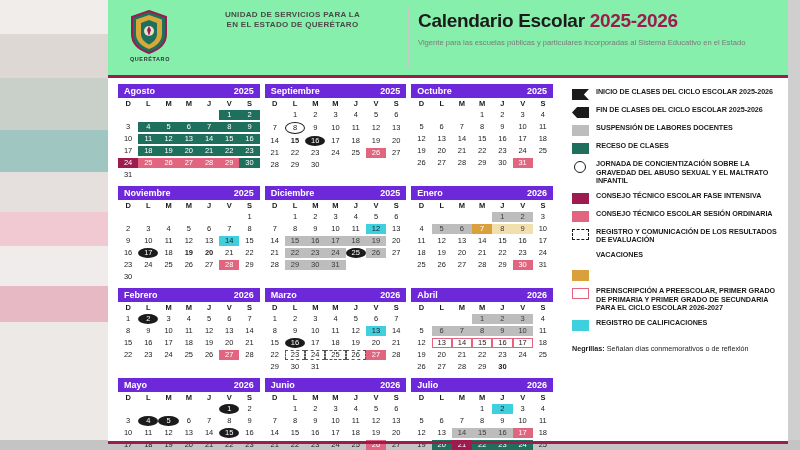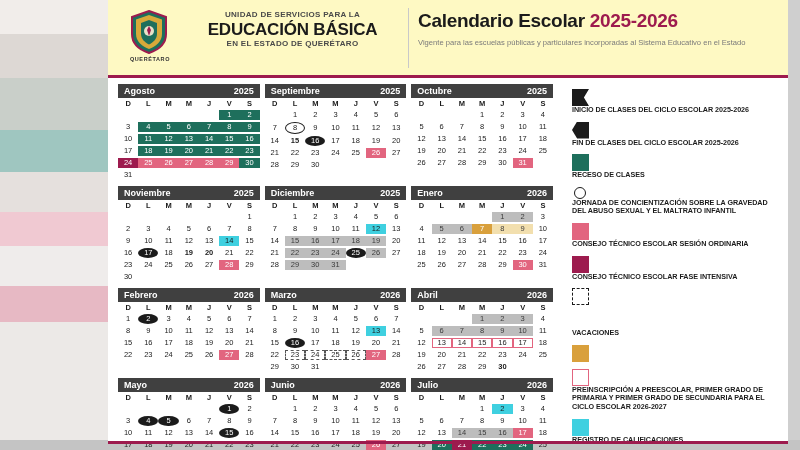--- a/index.html
+++ b/index.html
@@ -24,21 +24,21 @@
   .bg-l9 { position:absolute; left:0; top:322px; width:108px; height:128px; background:#ece9e7; }
   .bg-right { position:absolute; right:0; top:0; width:12px; height:450px; background:#cfcfcf; }
   .bg-bottom { position:absolute; left:0; bottom:0; width:800px; height:10px; background:#c4c4c4; }
 
   
   .sheet {
     position:absolute; left:108px; top:0; width:680px; height:444px;
     background:#ffffff;
   }
   .header {
-    position:relative; height:78px; background:#fef9c3;
+    position:relative; height:78px; background:#86efac;
     border-bottom:3px solid #9d1b4e;
   }
   .logo-block { position:absolute; left:14px; top:8px; width:56px; height:62px; }
   .shield {
     position:absolute; left:8px; top:2px; width:38px; height:44px;
   }
   .shield svg { display:block; }
   .qro-label {
     position:absolute; left:0; top:48px; width:56px; text-align:center;
     font-size:5.5px; letter-spacing:.6px; color:#333; font-weight:bold;
@@ -59,21 +59,21 @@
 
   
   .body { position:relative; height:363px; padding:6px 8px 0 10px; display:flex; }
   .cal-area { width:440px; }
   .legend-area { flex:1; padding-left:14px; padding-top:4px; }
 
   .cal-row { display:flex; margin-bottom:5px; }
   .month { width:142px; margin-right:5px; }
   .m-head {
     display:flex; justify-content:space-between; align-items:center;
-    background:#404040; color:#fff; padding:2px 6px;
+    background:#6d28d9; color:#fff; padding:2px 6px;
     font-size:9px; font-weight:bold;
   }
   .m-head .yr { font-weight:bold; }
   table.cal { border-collapse:collapse; width:100%; table-layout:fixed; }
   table.cal th {
     font-size:7.5px; color:#1b1b1b; font-weight:bold; padding:1px 0; text-align:center;
     background:#fff;
   }
   table.cal td {
     font-size:7.5px; text-align:center; padding:1px 0; height:11px; color:#1b1b1b;
@@ -88,21 +88,21 @@
   .s-orange { background:#d9a03c; color:#fff; }
   .s-cream { background:#f2dfae; color:#3a3a3a; }
   .s-cyan { background:#3fd0e0; color:#1b1b1b; }
   .s-blackdot { background:#1b1b1b; color:#fff; border-radius:50%; }
   .s-circle { border:1.3px solid #1b1b1b; border-radius:50%; }
   .s-dash { outline:1px dashed #555; outline-offset:-1px; }
   .s-outline-pink { outline:1.3px solid #e2657f; outline-offset:-1px; }
   .s-bold { font-weight:bold; }
 
   
-  .legend-item { display:flex; align-items:flex-start; margin-bottom:6px;flex-direction:column; }
+  .legend-item { display:flex; align-items:flex-start; margin-bottom:6px; }
   .swatch { width:17px; height:11px; flex:0 0 17px; margin-right:7px; margin-top:1px; }
   .sw-flag-r { background:#1b1b1b; clip-path:polygon(0 0,100% 0,70% 50%,100% 100%,0 100%); }
   .sw-flag-l { background:#1b1b1b; clip-path:polygon(30% 0,100% 0,100% 100%,30% 100%,0 50%); }
   .sw-gray { background:#bdbdbd; }
   .sw-green { background:#1e6f5c; }
   .sw-circle { width:12px; height:12px; flex:0 0 12px; margin-left:2px; margin-right:10px; border:1.6px solid #1b1b1b; border-radius:50%; background:#fff; }
   .sw-pinkdark { background:#9d1b4e; }
   .sw-pink { background:#e2657f; }
   .sw-dash { background:#fff; border:1px dashed #1b1b1b; }
   .sw-orange { background:#d9a03c; }
@@ -144,21 +144,20 @@
           <path d="M19 10 L27 13 V24 C27 29 23 32.5 19 34.5 C15 32.5 11 29 11 24 V13 Z" fill="#1e6f5c"></path>
           <circle cx="19" cy="21" r="5" fill="#e9e2c8"></circle>
           <path d="M19 16 L21 20 L19 26 L17 20 Z" fill="#9d1b4e"></path>
         </svg>
       </div>
       <div class="qro-label">QUERÉTARO</div>
     </div>
 
     <div class="usebeq">
       <div class="l1">UNIDAD DE SERVICIOS PARA LA</div>
-      <div class="l2">EDUCACIÓN BÁSICA</div>
       <div class="l3">EN EL ESTADO DE QUERÉTARO</div>
     </div>
 
     <div class="vsep"></div>
 
     <div class="title-block">
       <div class="title-main">
         <span>Calendario Escolar</span>
         <span class="yr">2025-2026</span>
       </div>
@@ -1766,37 +1765,42 @@
     <div class="legend-area">
         <div class="legend-item">
           <span class="swatch sw-flag-r"></span>
           <span class="lg-text">INICIO DE CLASES DEL CICLO ESCOLAR 2025-2026</span>
         </div>
         <div class="legend-item">
           <span class="swatch sw-flag-l"></span>
           <span class="lg-text">FIN DE CLASES DEL CICLO ESCOLAR 2025-2026</span>
         </div>
         <div class="legend-item">
+          <span class="swatch sw-gray"></span>
+          <span class="lg-text">SUSPENSIÓN DE LABORES DOCENTES</span>
+        </div>
+        <div class="legend-item">
           <span class="swatch sw-green"></span>
           <span class="lg-text">RECESO DE CLASES</span>
         </div>
         <div class="legend-item">
           <span class="swatch sw-circle"></span>
           <span class="lg-text">JORNADA DE CONCIENTIZACIÓN SOBRE LA GRAVEDAD DEL ABUSO SEXUAL Y EL MALTRATO INFANTIL</span>
         </div>
         <div class="legend-item">
+          <span class="swatch sw-pinkdark"></span>
+          <span class="lg-text">CONSEJO TÉCNICO ESCOLAR FASE INTENSIVA</span>
+        </div>
+        <div class="legend-item">
           <span class="swatch sw-pink"></span>
           <span class="lg-text">CONSEJO TÉCNICO ESCOLAR SESIÓN ORDINARIA</span>
         </div>
         <div class="legend-item">
-          <span class="swatch sw-pinkdark"></span>
-          <span class="lg-text">CONSEJO TÉCNICO ESCOLAR FASE INTENSIVA</span>
-        </div>
-        <div class="legend-item">
           <span class="swatch sw-dash"></span>
+          <span class="lg-text">REGISTRO Y COMUNICACIÓN DE LOS RESULTADOS DE EVALUACIÓN</span>
         </div>
         <div class="legend-item">
           <span class="swatch sw-white"></span>
           <span class="lg-text">VACACIONES</span>
         </div>
         <div class="legend-item">
           <span class="swatch sw-orange"></span>
         </div>
         <div class="legend-item">
           <span class="swatch sw-outline-pink"></span>

